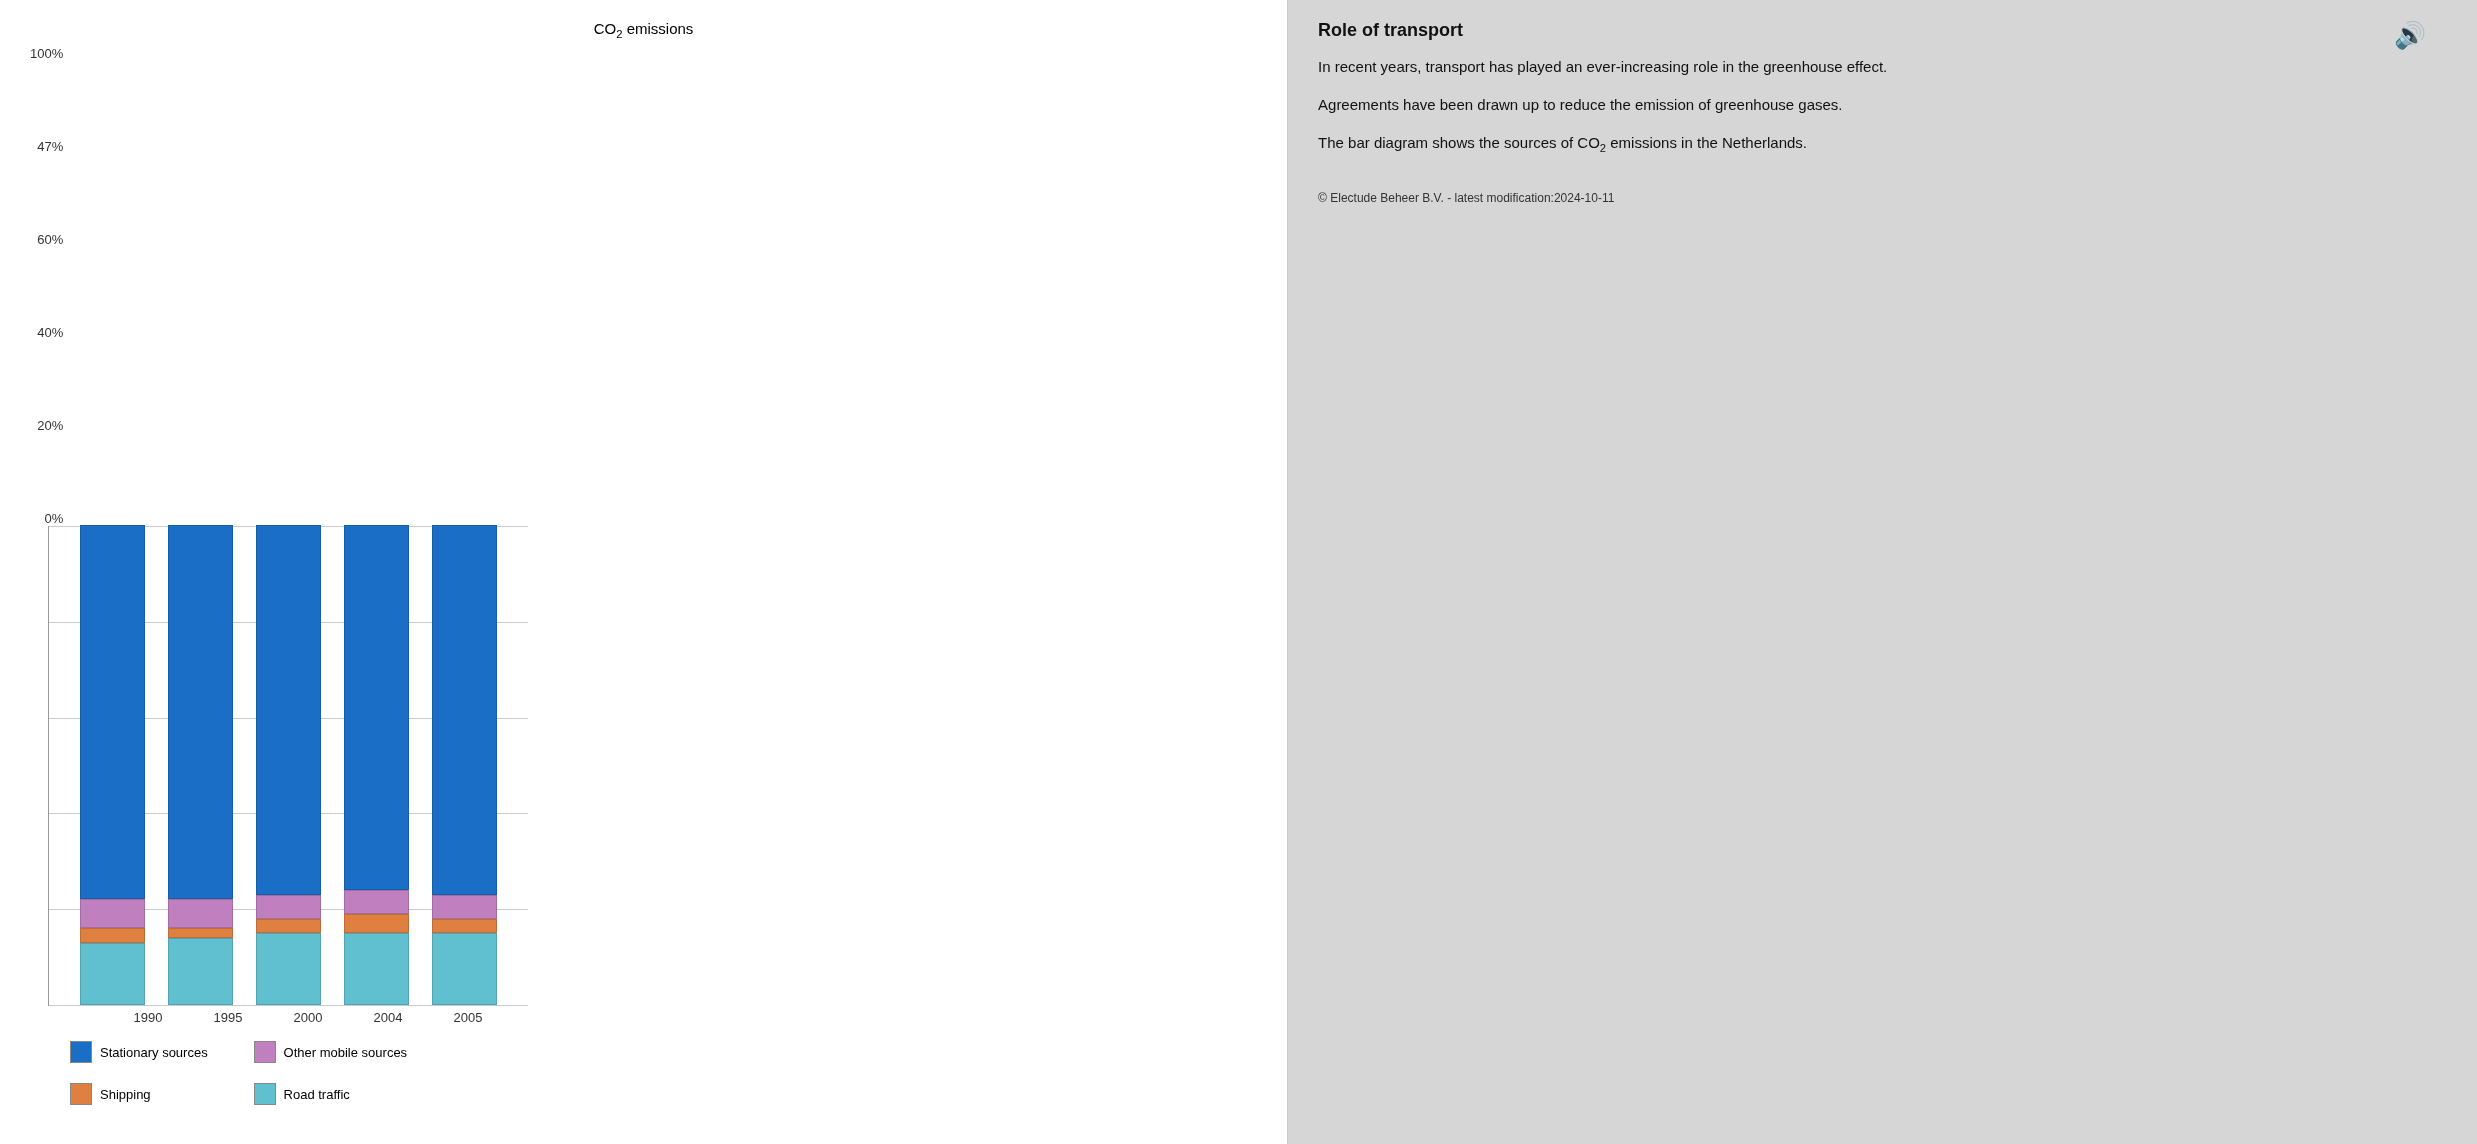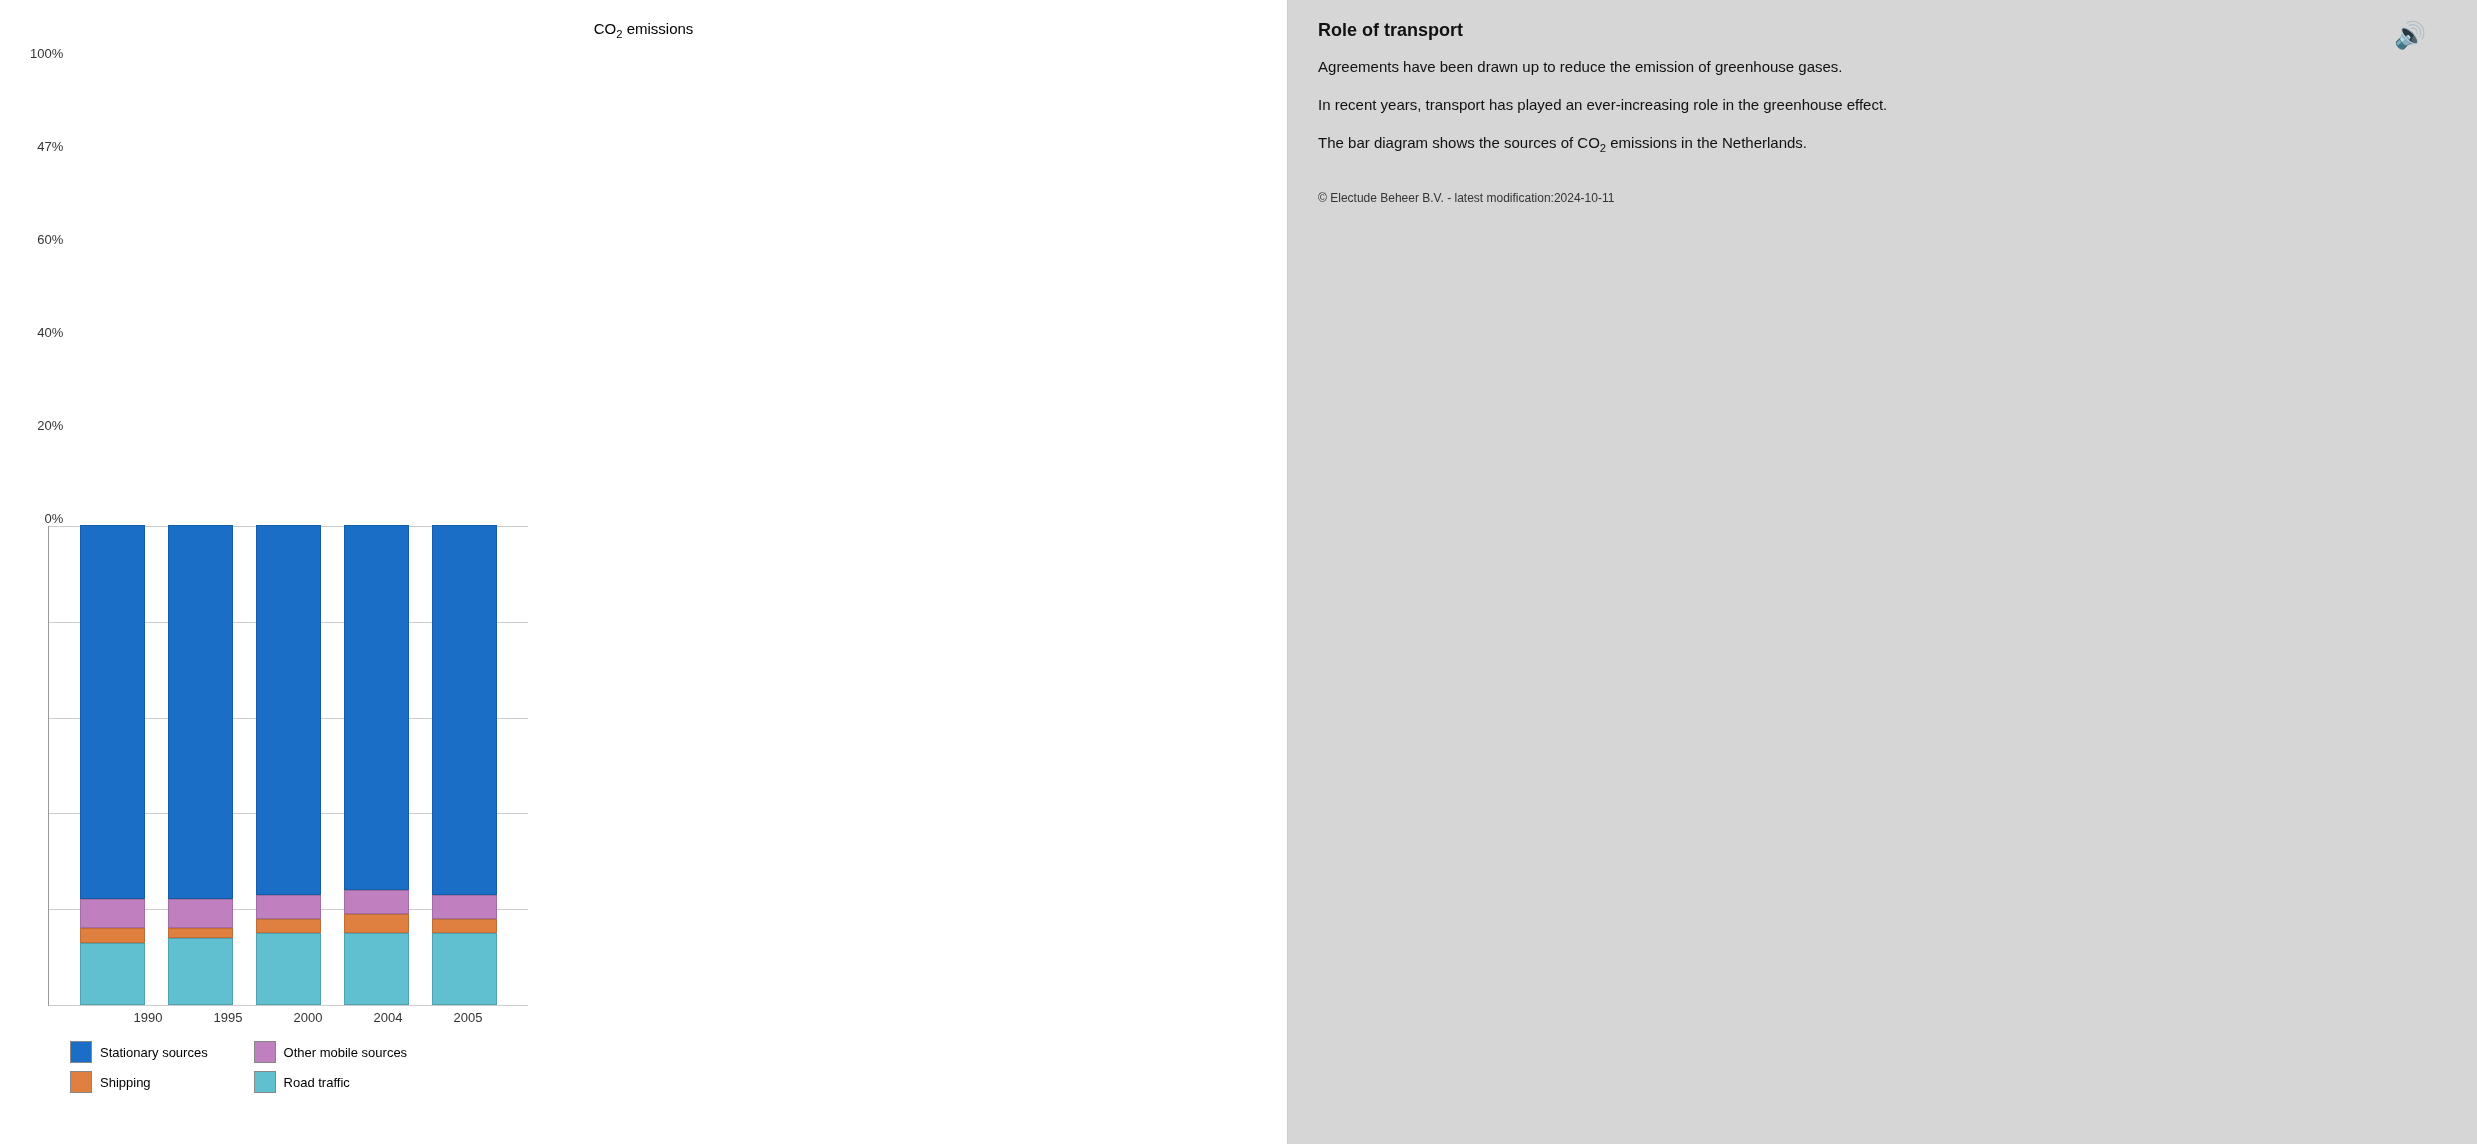--- a/index.html
+++ b/index.html
@@ -91,21 +91,21 @@
     }
     .x-label {
       font-size: 13px;
       color: #333;
       width: 80px;
       text-align: center;
     }
     .legend {
       display: grid;
       grid-template-columns: 1fr 1fr;
-      gap: 8px 30px;
+      gap: 20px 30px;
       margin-top: 16px;
       margin-left: 40px;
       font-size: 13px;
     }
     .legend-item {
       display: flex;
       align-items: center;
       gap: 8px;
     }
     .legend-box {
@@ -281,19 +281,19 @@
       <div class="legend-item">
         <div class="legend-box" style="background-color: rgb(96, 192, 208);"></div>
         <span>Road traffic</span>
       </div>
     </div>
 </div>
 
 <div class="right-panel">
   <div class="speaker-icon">🔊</div>
   <div class="section-title">Role of transport</div>
+  <p class="description-text">In recent years, transport has played an ever-increasing role in the greenhouse effect.</p>
   <p class="description-text">Agreements have been drawn up to reduce the emission of greenhouse gases.</p>
-  <p class="description-text">In recent years, transport has played an ever-increasing role in the greenhouse effect.</p>
   <p class="description-text">
     <span>The bar diagram shows the sources of CO</span><sub>2</sub><span> emissions in the Netherlands.</span>
   </p>
   <div class="footer-text">© Electude Beheer B.V. - latest modification:2024-10-11</div>
 </div>
 
 </body></html>

